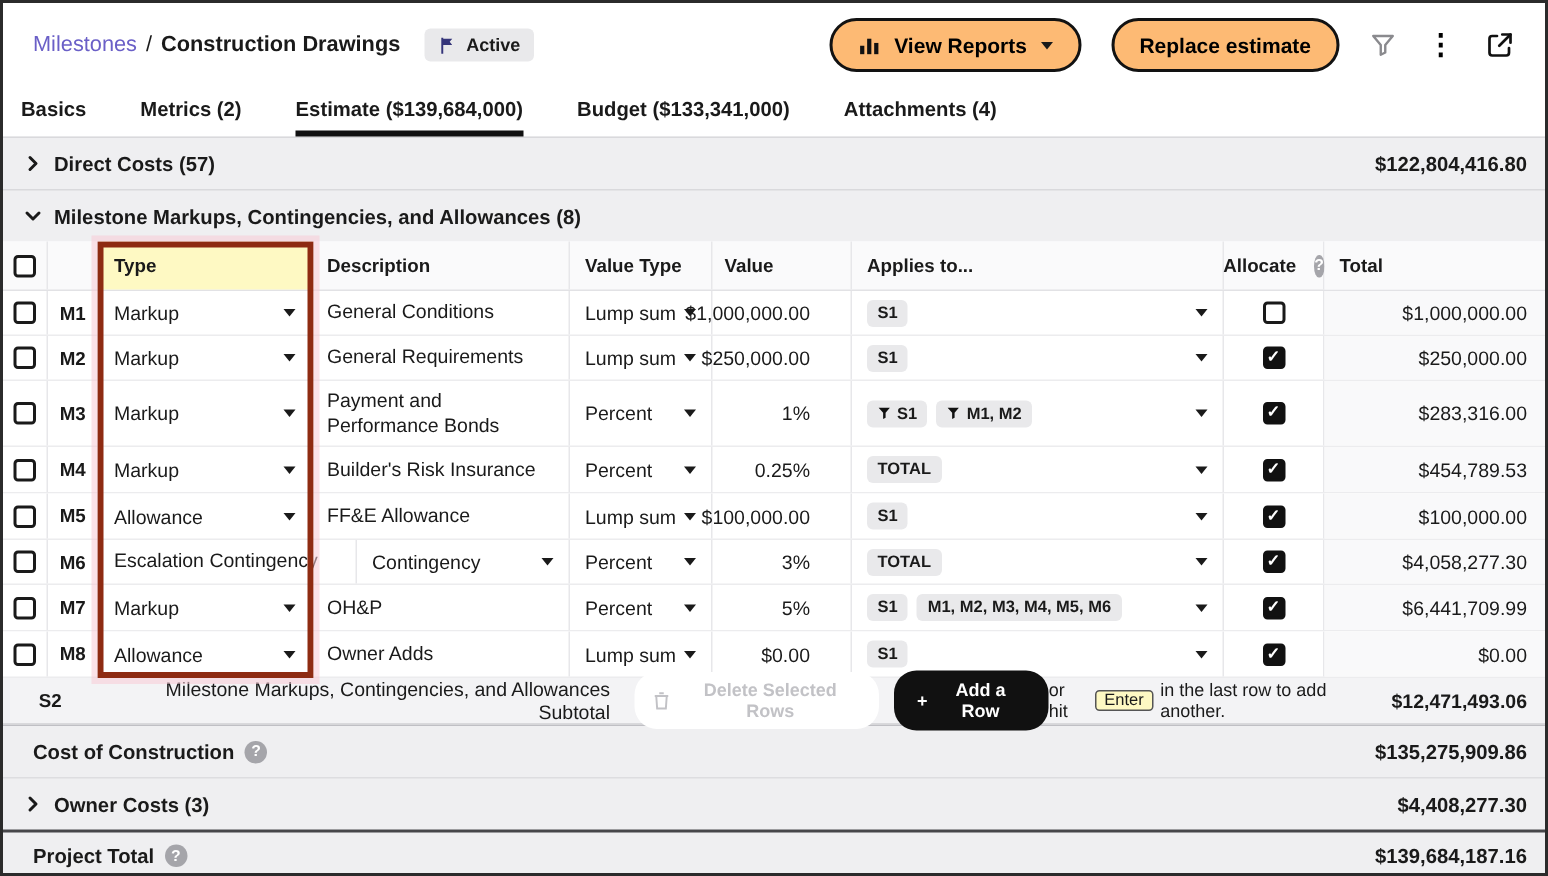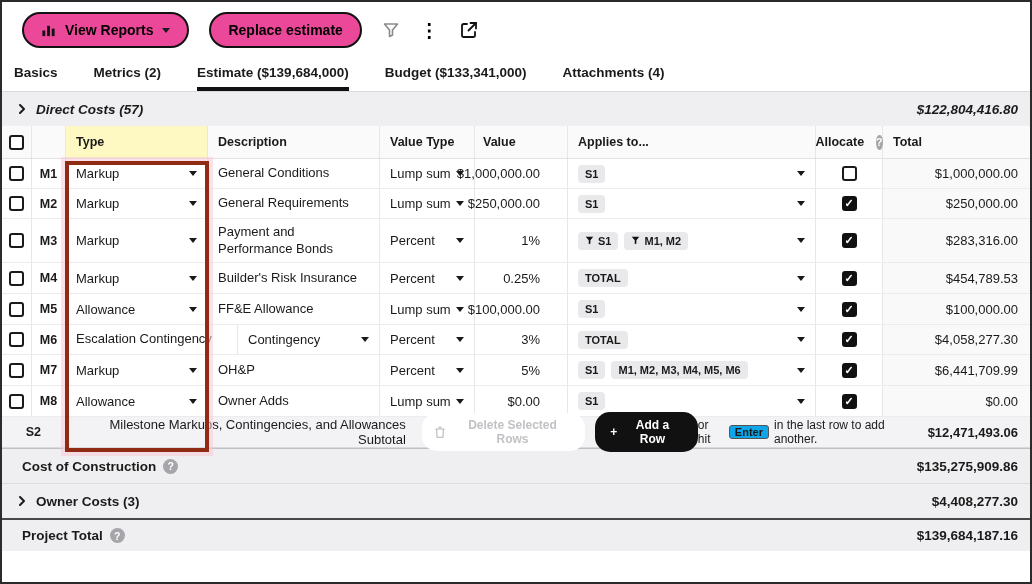--- a/index.html
+++ b/index.html
@@ -9,31 +9,31 @@
     font-family:"Liberation Sans", sans-serif; color:#1a1a1a; background:#fff; overflow:hidden;
   }
   
   .topbar { height:56px; display:flex; align-items:center; padding:0 20px; justify-content:space-between; }
   .breadcrumb { font-size:14.5px; display:flex; align-items:center; gap:6px; }
   .crumb-link { color:#6A5FC7; }
   .crumb-current { font-weight:700; }
   .badge { background:#E9E9EB; border-radius:4px; padding:4px 9px; font-size:12px; font-weight:700;
            display:inline-flex; gap:6px; align-items:center; margin-left:10px; }
   .topbar-right { display:flex; align-items:center; gap:20px; }
-  .pill-btn { border:2px solid #121212; border-radius:21px; background:#ec4899; font-weight:700; font-size:14px;
+  .pill-btn { border:2px solid #121212; border-radius:21px; background:#fdba74; font-weight:700; font-size:14px;
               padding:8px 17px; display:flex; align-items:center; gap:9px; cursor:pointer; font-family:inherit; }
   .icon-btn { background:none; border:none; display:flex; align-items:center; cursor:pointer; }
   .kebab { font-size:19px; font-weight:700; line-height:1; }
   
   .tabs { display:flex; height:33px; padding-left:12px; gap:36px; align-items:stretch; }
   .tab { display:flex; align-items:center; font-size:13.5px; font-weight:700; border-bottom:4px solid transparent; cursor:pointer; }
   .tab.active { border-bottom-color:#111; }
   
   .section-row { height:35px; background:#EFEFF1; display:flex; align-items:center;
-                 border-top:1px solid #D9D9DC; padding:0 12px 0 14px; font-size:13.5px;font-style:italic; }
+                 border-top:1px solid #D9D9DC; padding:0 12px 0 14px; font-size:13.5px; }
   .section-label { font-weight:700; margin-left:8px; }
   .section-total { margin-left:auto; font-weight:700; font-size:13.5px; }
   .chev { width:12px; height:12px; display:inline-flex; }
   
   .thead { display:flex; height:33px; background:#FAFAFB; border-bottom:1px solid #E2E2E5; font-size:12.5px; font-weight:700; }
   .trow  { display:flex; background:#fff; border-bottom:1px solid #ECECEE; font-size:13px; }
   .cell { display:flex; align-items:center; border-right:1px solid #E7E7EA; height:100%; padding:0 10px; }
   .c-check { width:30px; justify-content:center; padding:0; }
   .c-id    { width:34px; justify-content:center; padding:0; font-weight:600; font-size:12.5px; }
   .c-type  { width:142px; justify-content:space-between; }
@@ -58,41 +58,55 @@
           display:inline-flex; align-items:center; gap:4px; white-space:nowrap; }
   
   .s2-row { height:31px; background:#F3F3F5; display:flex; align-items:center; border-bottom:1px solid #D9D9DC; font-size:13px; }
   .s2-id { width:64px; text-align:center; font-weight:600; font-size:12.5px; }
   .s2-label { font-weight:400;text-align:right; }
   .btn-delete { margin-left:16px; background:#fff; color:#C2C2C6; border:none; border-radius:15px; padding:5px 12px;
                 font-size:12px; font-weight:600; display:flex; gap:6px; align-items:center; font-family:inherit; }
   .btn-add { margin-left:10px; background:#111; color:#fff; border:none; border-radius:15px; padding:6px 15px;
              font-size:12px; font-weight:700; display:flex; gap:5px; align-items:center; cursor:pointer; font-family:inherit; }
   .hint { font-size:12px; display:flex; align-items:center; gap:5px; }
-  .keycap { border:1px solid #555; border-radius:3px; padding:0 5px; font-size:11px; background:#0ea5e9; font-weight:700; }
+  .keycap { border:1px solid #555; border-radius:3px; padding:0 5px; font-size:11px; background:#fef9c3; font-weight:400; }
   .s2-total { margin-left:auto; padding-right:12px; font-weight:600; }
   
   .bottom-row { height:35px; background:#EFEFF1; display:flex; align-items:center; padding:0 12px 0 20px; font-size:13.5px; }
   .bottom-row .lbl { font-weight:700; display:flex; align-items:flex-end; }
   .row-coc { border-top:1px solid #BFBFC4; }
   .row-owner { border-top:1px solid #DDDDE0; padding-left:14px; }
   .row-project { border-top:2px solid #47474A; height:33px; }
   .help { width:15px; height:15px; border-radius:50%; background:#A5A5AA; color:#fff; font-size:10.5px; font-weight:700;
           display:inline-flex; align-items:center; justify-content:center; margin-left:7px; cursor:pointer; }
   
   .annotation-rect { position:absolute; left:63px; top:159px; width:144px; height:291px;
                      border:4px solid #8E2B12; outline:4px solid rgba(247,203,214,0.55);
                      pointer-events:none; z-index:5; }
 </style>
 </head>
 <body>
 
 <div class="screen">
 
   <div class="topbar">
+    <div class="breadcrumb">
+      <span class="crumb-link">Milestones</span>
+      <span>/</span>
+      <span class="crumb-current">Construction Drawings</span>
+      <span class="badge">
+        <span style="display:inline-flex;">
+          <svg width="13" height="13" viewBox="0 0 16 16">
+              <path d="M3.5 1.5v13" stroke="#35357A" stroke-width="1.6"></path>
+              <path d="M3.5 2.2h8.2L9.6 4.8l2.1 2.6H3.5z" fill="#35357A"></path>
+            </svg>
+        </span>
+        <span>Active</span>
+      </span>
+    </div>
     <div class="topbar-right">
       <button class="pill-btn">
         <span style="display:inline-flex;">
           <svg width="15" height="15" viewBox="0 0 16 16">
               <rect x="1.5" y="8" width="3" height="6" fill="#111"></rect>
               <rect x="6.5" y="3" width="3" height="11" fill="#111"></rect>
               <rect x="11.5" y="6" width="3" height="8" fill="#111"></rect>
             </svg>
         </span>
         <span>View Reports</span>
@@ -134,20 +148,28 @@
   <div class="section-row">
     <span class="chev">
       <svg width="12" height="12" viewBox="0 0 12 12">
           <path d="M4 2l4 4-4 4" fill="none" stroke="#1a1a1a" stroke-width="2" stroke-linecap="round" stroke-linejoin="round"></path>
         </svg>
     </span>
     <span class="section-label">Direct Costs (57)</span>
     <span class="section-total">$122,804,416.80</span>
   </div>
 
+  <div class="section-row">
+    <span class="chev">
+      <svg width="12" height="12" viewBox="0 0 12 12">
+          <path d="M2 4l4 4 4-4" fill="none" stroke="#1a1a1a" stroke-width="2" stroke-linecap="round" stroke-linejoin="round"></path>
+        </svg>
+    </span>
+    <span class="section-label">Milestone Markups, Contingencies, and Allowances (8)</span>
+  </div>
 
   <div class="thead">
     <div class="cell c-check">
         <span class="cb"></span>
       </div>
     <div class="cell c-id"></div>
     <div class="cell c-type hl-pink">
         <span>Type</span>
       </div>
     <div class="cell c-desc">

